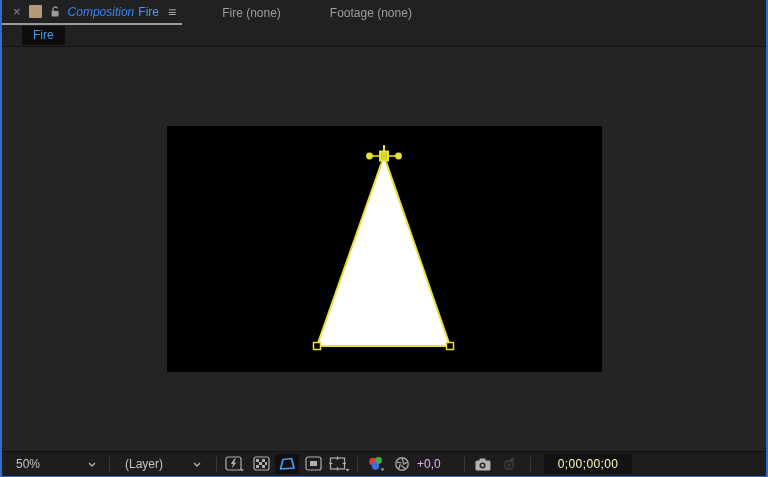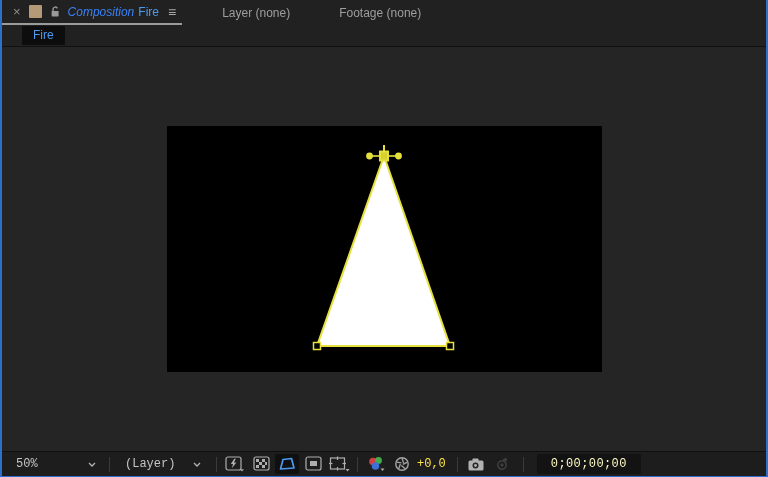--- a/index.html
+++ b/index.html
@@ -24,28 +24,28 @@
   .viewer-tabs{height:21px;background:#212121;display:flex;align-items:center;border-bottom:1px solid #101010;}
   .viewer-tab{margin-left:20px;background:#0d0d0d;color:#4b9af0;font-size:12px;padding:2px 11px 3px;border-radius:1px;}
 
   
   .viewport{height:404px;background:#252525;display:flex;align-items:center;justify-content:center;}
   .comp-canvas{width:435px;height:246px;background:#000;position:relative;}
   .comp-canvas svg{display:block;}
 
   
   .toolbar{height:24px;background:#1d1d1d;border-top:1px solid #0f0f0f;display:flex;align-items:center;
-           font-size:12px;color:#c4c4c4;padding-left:8px;font-family:Liberation Mono, monospace;}
+           font-size:12px;color:#c4c4c4;padding-left:8px;}
   .dd{display:flex;align-items:center;justify-content:space-between;cursor:default;}
   .dd-zoom{width:80px;padding:0 8px 0 6px;}
   .dd-res{width:76px;padding:0 10px 0 10px;}
   .sep{width:1px;height:15px;background:#3a3a3a;margin:0 5px;}
   .icon-btn{width:24px;height:20px;display:flex;align-items:center;justify-content:center;border-radius:2px;margin:0 1px;}
   .icon-btn.active{background:#101010;}
-  .exposure{color:#fde047;margin:0 6px 0 2px;}
+  .exposure{color:#f0abfc;margin:0 18px 0 2px;}
   .timefield{background:#131313;color:#fef9c3;padding:3px 14px;margin-left:8px;border-radius:1px;letter-spacing:.4px;}
 </style>
 </head>
 <body>
 
 <div class="panel">
 
   <div class="tabbar">
     <div class="tab tab-comp">
       <span class="close-x">×</span>
@@ -54,21 +54,21 @@
         <svg width="12" height="13" viewBox="0 0 12 13">
           <path d="M4 6 V4.2 A2.3 2.3 0 0 1 8.4 3.4" fill="none" stroke="#9a9a9a" stroke-width="1.4"></path>
           <rect x="2.6" y="6" width="7" height="5.4" rx="0.6" fill="#9a9a9a"></rect>
         </svg>
       </span>
       <span>
         <span class="comp-title">Composition</span><span class="comp-name">Fire</span>
       </span>
       <span class="menu-glyph">≡</span>
     </div>
-    <div class="tab tab-layer">Layer (none)</div>
+    <div class="tab tab-layer">Fire (none)</div>
     <div class="tab tab-footage">Footage (none)</div>
   </div>
 
   <div class="viewer-tabs">
     <div class="viewer-tab">Fire</div>
   </div>
 
   <div class="viewport">
     <div class="comp-canvas">
       <svg width="435" height="246" viewBox="0 0 435 246">

